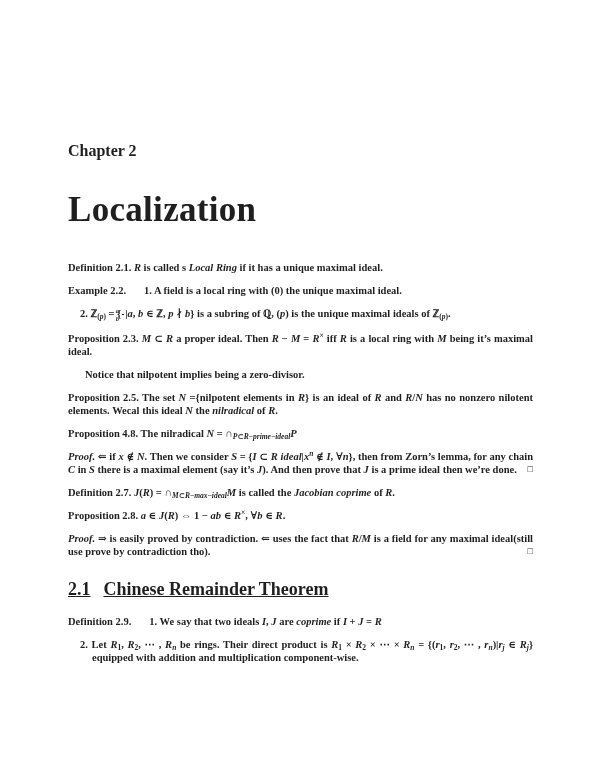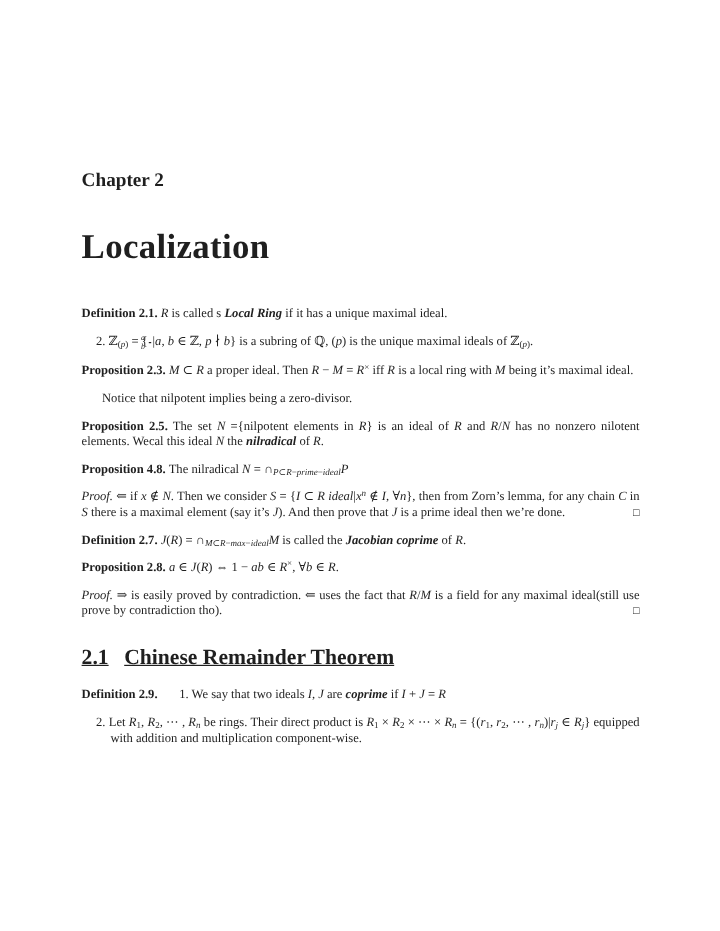--- a/index.html
+++ b/index.html
@@ -5,22 +5,22 @@
   * { box-sizing: border-box; }
   html, body { margin: 0; padding: 0; }
   body { width: 600px; height: 776px; background: #ffffff; }
   .page {
     position: relative; width: 600px; height: 676px; background: #ffffff;
     font-family: "Liberation Serif", "DejaVu Serif", serif; color: #1f1f1f;
     overflow: hidden;
   }
   .content { position: absolute; left: 68px; top: 0; width: 465px; }
   .chapter-label { margin: 0; padding-top: 143px; font-size: 16px; font-weight: bold; line-height: 1; }
-  .chapter-title { margin: 33px 0 0; font-size: 29px; font-weight: bold; line-height: 1; letter-spacing: 0.3px; }
-  .para { font-size: 10.5px; line-height: 13px; margin: 0 0 10px; text-align: justify; }
+  .chapter-title { margin: 33px 0 0; font-size: 35px; font-weight: bold; line-height: 1; letter-spacing: 0.3px; }
+  .para { font-size: 10.5px; line-height: 13px; margin: 0 0 10px; text-align: justify; font-weight: bold; }
   .first-para { margin-top: 34px; }
   .indent { text-indent: 17px; }
   .proof { position: relative; font-size: 10.5px; }
   .qed { position: absolute; right: 0; bottom: 2px; font-size: 9px; line-height: 1; }
   .list-item { padding-left: 24px; text-indent: -12px; }
   .section-heading { margin: 22px 0 17px; font-size: 18px; font-weight: bold; line-height: 1; text-decoration: underline; }
   .sec-gap { display: inline-block; width: 13px; }
   .gap { display: inline-block; width: 18px; }
   sub, sup { font-size: 7.5px; line-height: 0; }
   sub { vertical-align: -2px; }
@@ -34,20 +34,21 @@
 <body>
 
 <div class="page">
   <div class="content">
 
     <div class="chapter-label">Chapter 2</div>
     <div class="chapter-title">Localization</div>
 
     <p class="para first-para"><b>Definition 2.1.</b> <i>R</i> is called s <b><i>Local Ring</i></b> if it has a unique maximal ideal.</p>
 
+    <p class="para"><b>Example 2.2.</b><span class="gap"></span>1. A field is a local ring with (0) the unique maximal ideal.</p>
 
     <p class="para list-item">2. ℤ<sub>(<i>p</i>)</sub> = {<span class="frac"><span class="num"><i>a</i></span><span class="den"><i>b</i></span></span>|<i>a</i>, <i>b</i> ∈ ℤ, <i>p</i> ∤ <i>b</i>} is a subring of ℚ, (<i>p</i>) is the unique maximal ideals of ℤ<sub>(<i>p</i>)</sub>.</p>
 
     <p class="para"><b>Proposition 2.3.</b> <i>M</i> ⊂ <i>R</i> a proper ideal. Then <i>R</i> − <i>M</i> = <i>R</i><sup>×</sup> iff <i>R</i> is a local ring with <i>M</i> being it’s maximal ideal.</p>
 
 
     <p class="para indent">Notice that nilpotent implies being a zero-divisor.</p>
 
     <p class="para"><b>Proposition 2.5.</b> The set <i>N</i> ={nilpotent elements in <i>R</i>} is an ideal of <i>R</i> and <i>R</i>/<i>N</i> has no nonzero nilotent elements. Wecal this ideal <i>N</i> the <b><i>nilradical</i></b> of <i>R</i>.</p>
 

